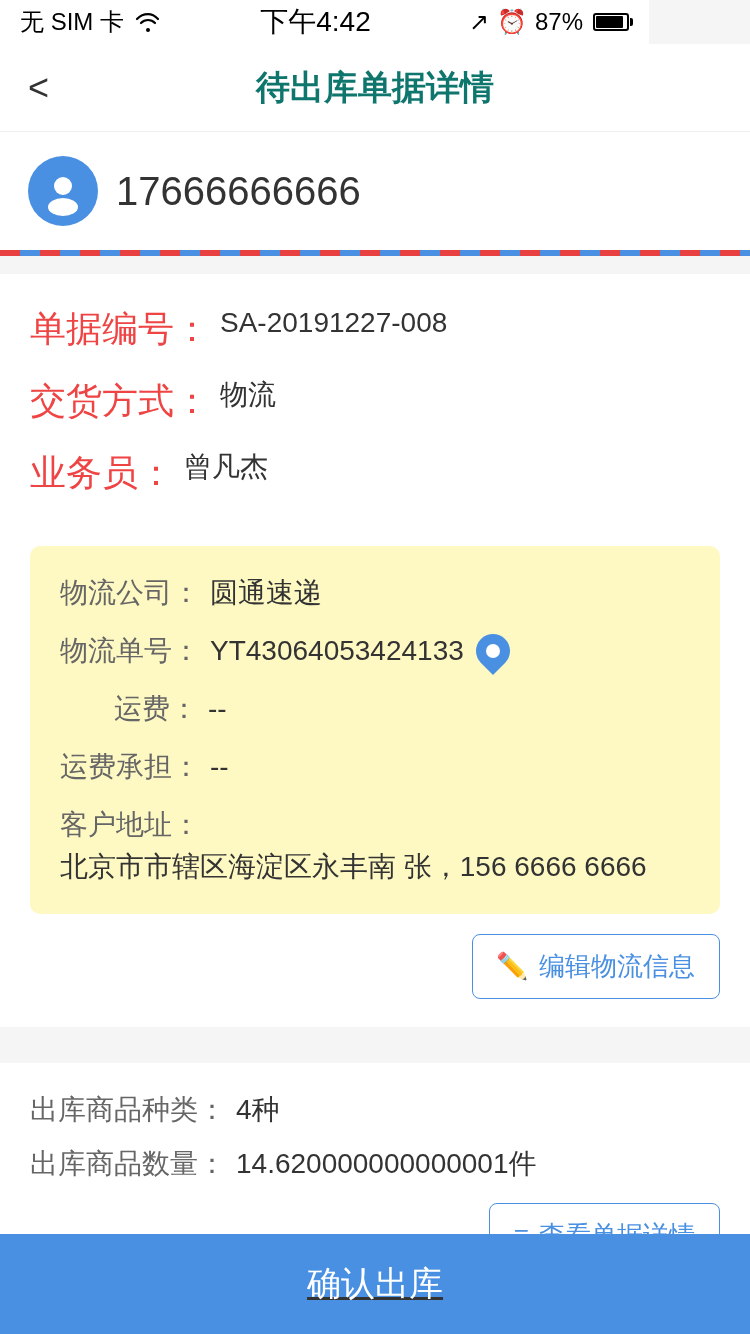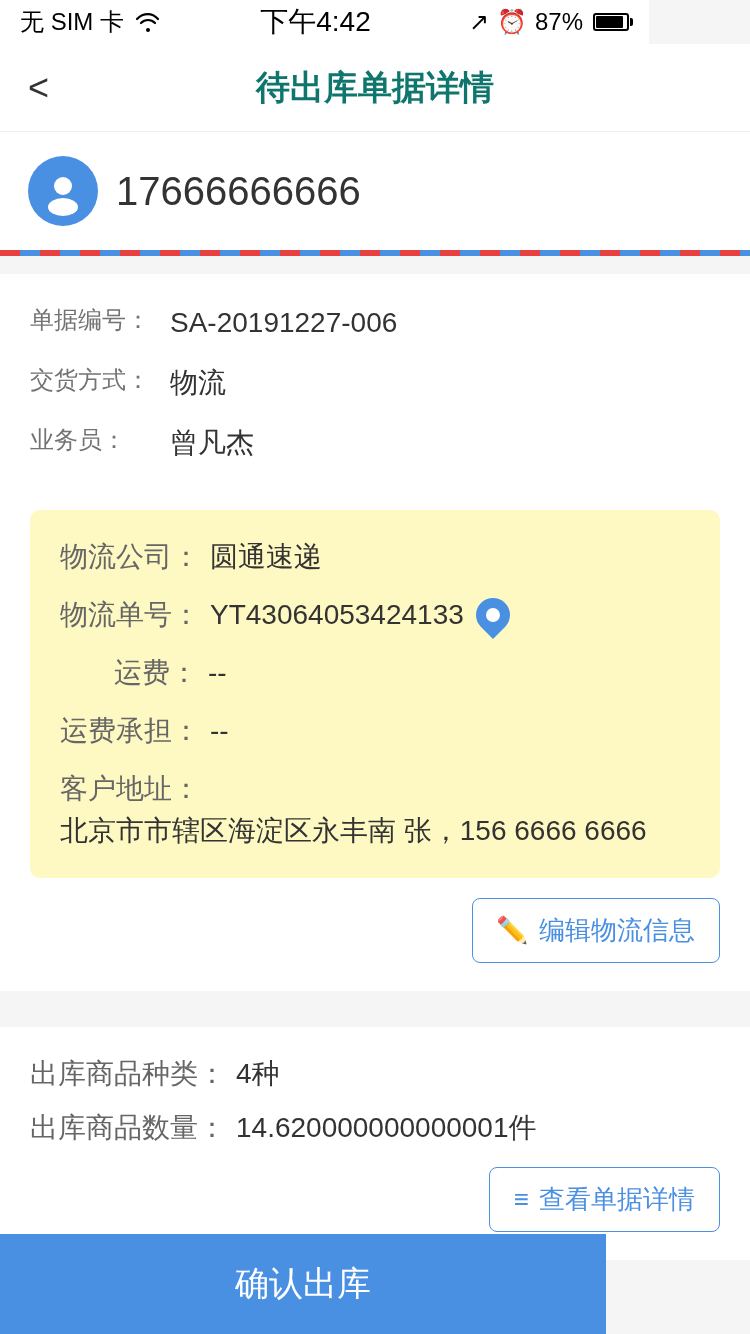--- a/index.html
+++ b/index.html
@@ -118,24 +118,24 @@
       padding: 28px 30px;
     }
     .info-row {
       display: flex;
       align-items: flex-start;
       margin-bottom: 18px;
       line-height: 1.5;
     }
     .info-row:last-child { margin-bottom: 0; }
     .info-label {
-      color: #737373;
-      font-size: 24px;
+      color: #ef4444;
+      font-size: 36px;
       min-width: 140px;
-      text-align: left;
+      text-align: center;
       padding-right: 10px;
       flex-shrink: 0;
     }
     .info-value {
       color: #333;
       font-size: 28px;
       flex: 1;
     }
 
     
@@ -231,27 +231,28 @@
       margin-top: 20px;
       display: flex;
       justify-content: flex-end;
     }
 
     
     .confirm-bar {
       position: fixed;
       bottom: 0;
       left: 0;
-      width: 606px;
+      width: 750px;
       height: 100px;
       background: #4a90e2;
       display: flex;
       align-items: center;
       justify-content: center;
       cursor: pointer;
+      text-decoration: underline;
     }
     .confirm-text {
       color: #fff;
       font-size: 34px;
       font-weight: 500;
     }
 
     .page-wrapper {
       min-height: 1334px;
       display: flex;
@@ -298,21 +299,21 @@
       </svg>
     </div>
     <span class="customer-phone">17666666666</span>
   </div>
 
   <div class="dashed-divider"></div>
 
   <div class="section">
     <div class="info-row">
       <span class="info-label">单据编号：</span>
-      <span class="info-value">SA-20191227-006</span>
+      <span class="info-value">SA-20191227-008</span>
     </div>
     <div class="info-row">
       <span class="info-label">交货方式：</span>
       <span class="info-value">物流</span>
     </div>
     <div class="info-row">
       <span class="info-label">业务员：</span>
       <span class="info-value">曾凡杰</span>
     </div>
   </div>

